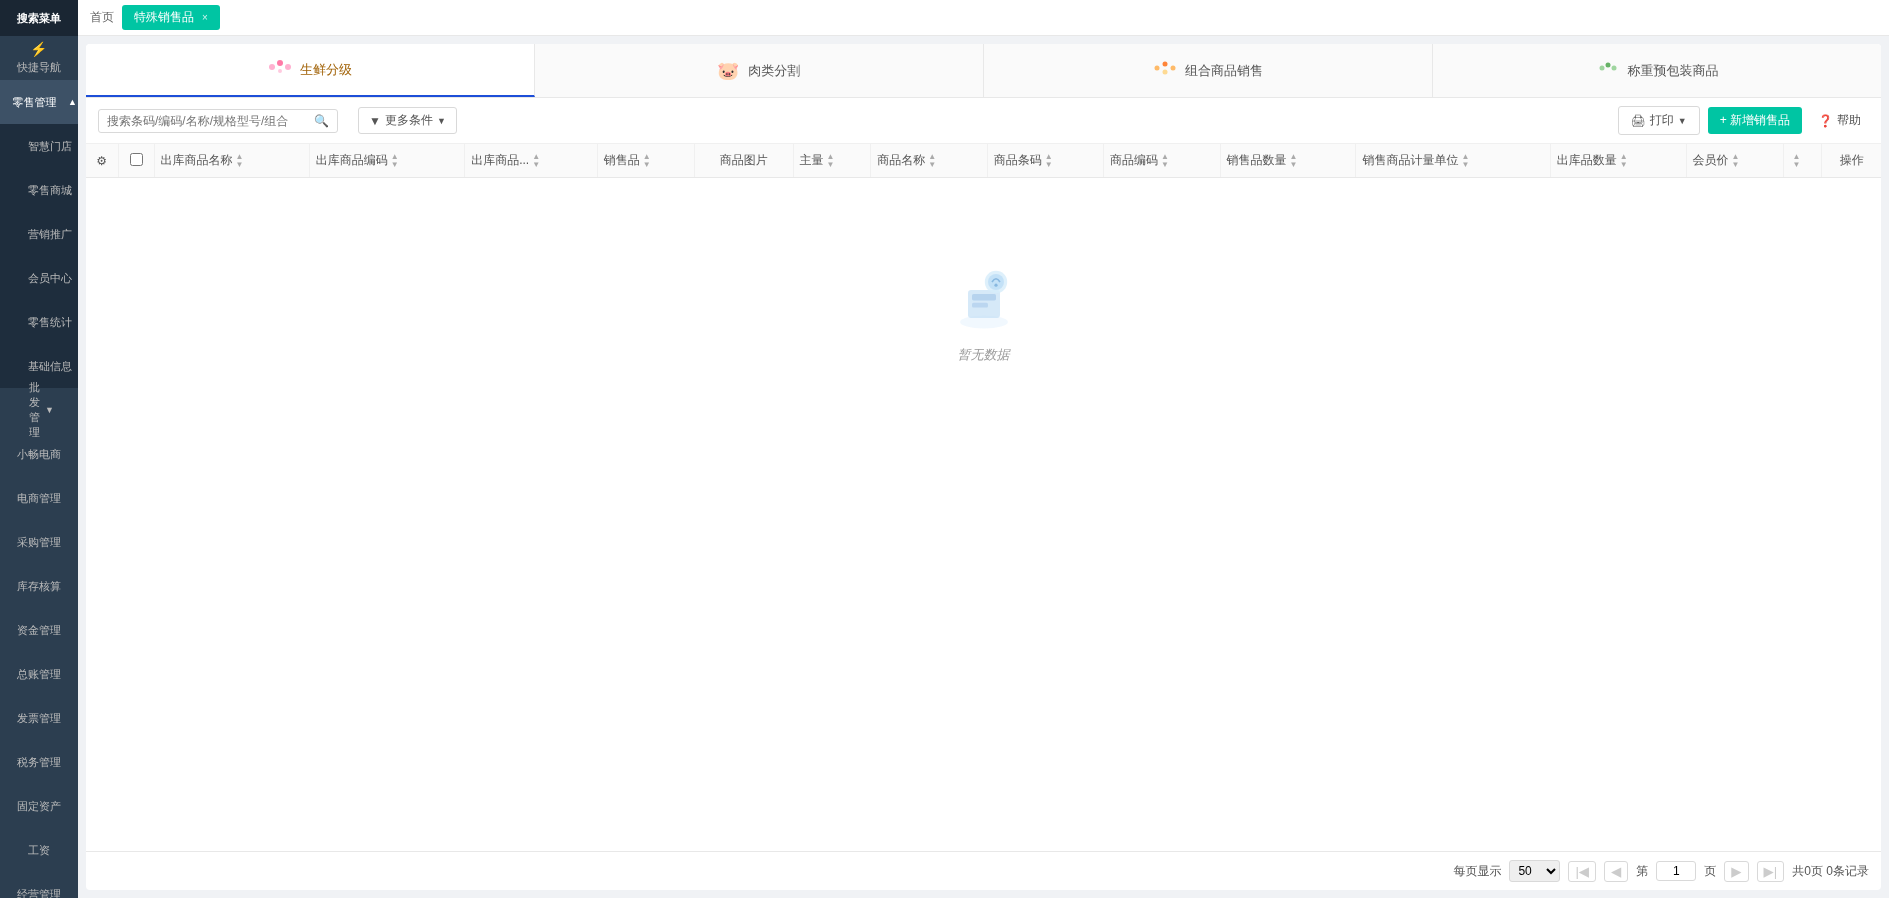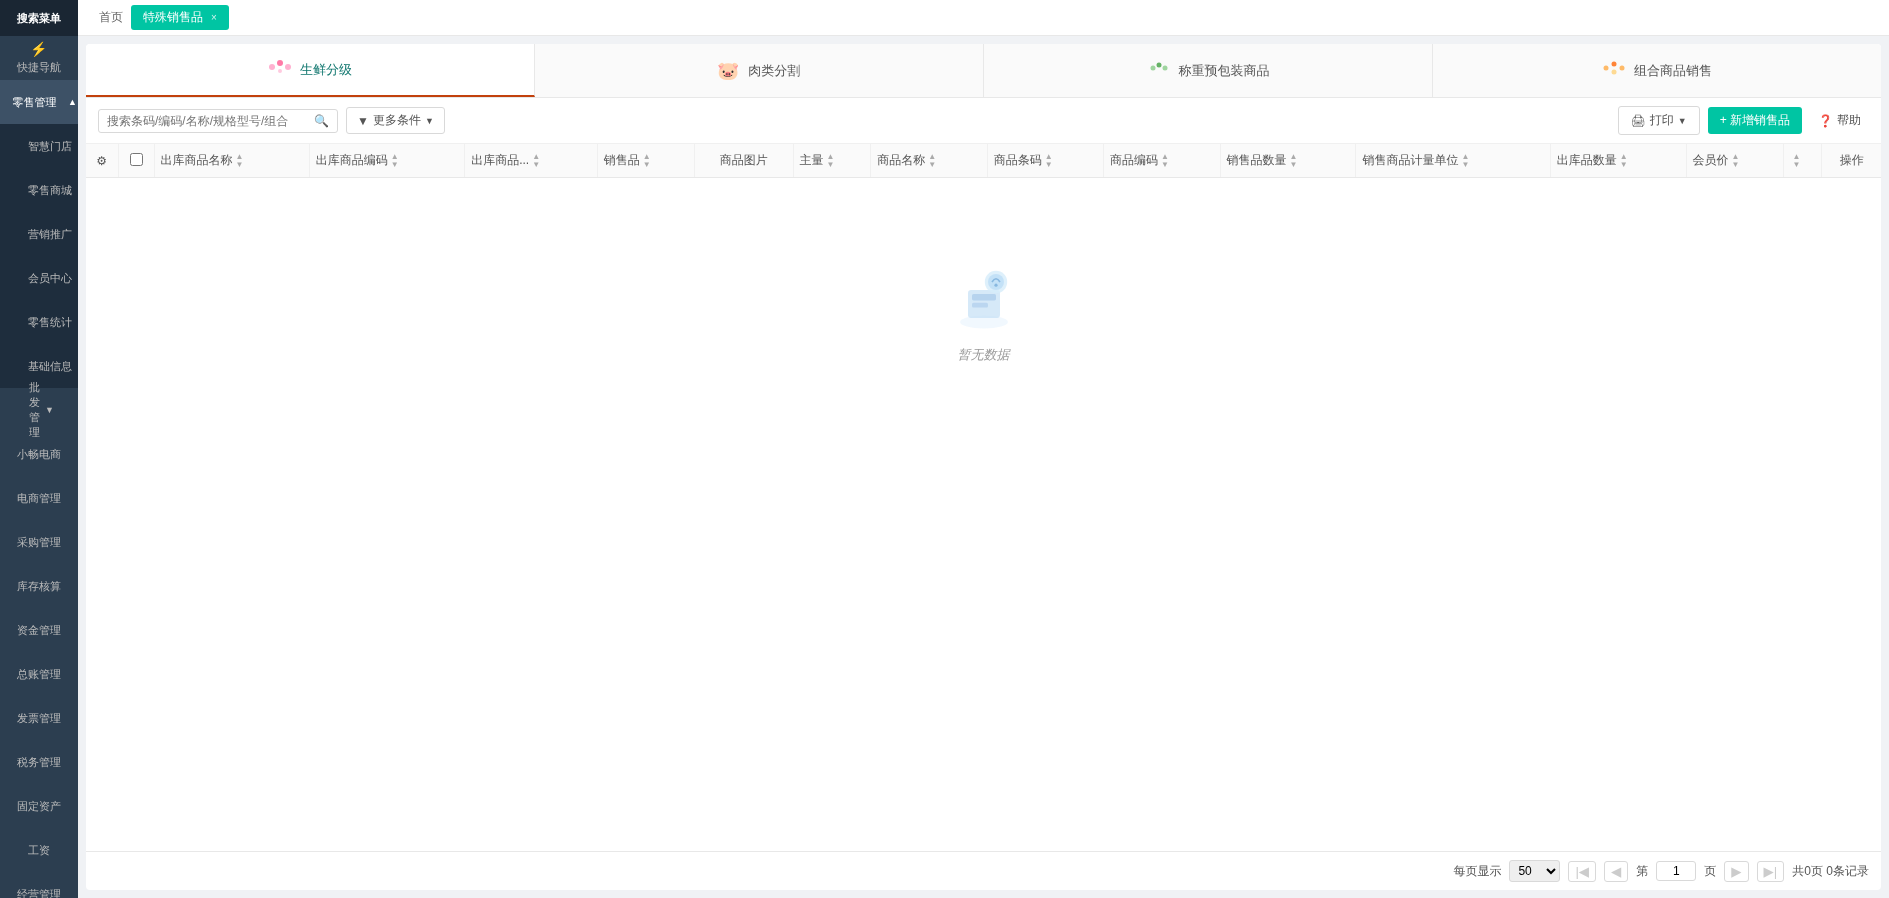--- a/index.html
+++ b/index.html
@@ -49,21 +49,21 @@
     .main-content {
       flex: 1;
       display: flex;
       flex-direction: column;
       overflow: hidden;
     }
 
     
     .topbar {
       background: #fff;
-      padding: 0 21px;
+      padding: 0 12px;
       height: 36px;
       display: flex;
       align-items: center;
       border-bottom: 1px solid #e8e8e8;
       gap: 8px;
       flex-shrink: 0;
     }
     .topbar-home {
       color: #666;
       font-size: 12px;
@@ -107,33 +107,33 @@
       cursor: pointer;
       border-right: 1px solid #e8e8e8;
       font-size: 13px;
       color: #555;
       background: #fafafa;
       transition: background 0.2s;
     }
     .cat-tab:last-child { border-right: none; }
     .cat-tab.active {
       background: #fff;
-      border-bottom: 2px solid #c2410c;
-      color: #0f766e;
+      border-bottom: 2px solid #1d4ed8;
+      color: #a16207;
       font-weight: 500;
     }
     .cat-tab .cat-icon { font-size: 18px; }
 
     
     .toolbar {
       display: flex;
       align-items: center;
       padding: 8px 12px;
       border-bottom: 1px solid #f0f0f0;
-      gap: 8px;
+      gap: 20px;
       flex-shrink: 0;
     }
     .search-box {
       display: flex;
       align-items: center;
       border: 1px solid #d9d9d9;
       border-radius: 3px;
       padding: 4px 8px;
       width: 240px;
       gap: 6px;
@@ -393,37 +393,37 @@
         </span>
         <span>生鲜分级</span>
       </div>
       <div class="cat-tab">
         <span class="cat-icon">🐷</span>
         <span>肉类分割</span>
       </div>
       <div class="cat-tab">
         <span class="cat-icon">
           <svg width="24" height="18" viewBox="0 0 24 18">
-            <circle cx="6" cy="9" r="2.5" fill="#88cc88" opacity="0.8"></circle>
-            <circle cx="12" cy="6" r="2.5" fill="#55aa55" opacity="0.9"></circle>
-            <circle cx="18" cy="9" r="2.5" fill="#88cc88" opacity="0.8"></circle>
-          </svg>
-        </span>
-        <span>称重预包装商品</span>
-      </div>
-      <div class="cat-tab">
-        <span class="cat-icon">
-          <svg width="24" height="18" viewBox="0 0 24 18">
             <circle cx="4" cy="9" r="2.5" fill="#ffaa44" opacity="0.8"></circle>
             <circle cx="12" cy="5" r="2.5" fill="#ff7722" opacity="0.9"></circle>
             <circle cx="20" cy="9" r="2.5" fill="#ffaa44" opacity="0.8"></circle>
             <circle cx="12" cy="13" r="2.5" fill="#ffcc66" opacity="0.7"></circle>
           </svg>
         </span>
         <span>组合商品销售</span>
+      </div>
+      <div class="cat-tab">
+        <span class="cat-icon">
+          <svg width="24" height="18" viewBox="0 0 24 18">
+            <circle cx="6" cy="9" r="2.5" fill="#88cc88" opacity="0.8"></circle>
+            <circle cx="12" cy="6" r="2.5" fill="#55aa55" opacity="0.9"></circle>
+            <circle cx="18" cy="9" r="2.5" fill="#88cc88" opacity="0.8"></circle>
+          </svg>
+        </span>
+        <span>称重预包装商品</span>
       </div>
     </div>
 
     <div class="toolbar">
       <div class="search-box">
         <input type="text" placeholder="搜索条码/编码/名称/规格型号/组合" style="">
         <span style="color:#aaa;">🔍</span>
       </div>
       <div class="filter-btn">
         <span>▼</span>

